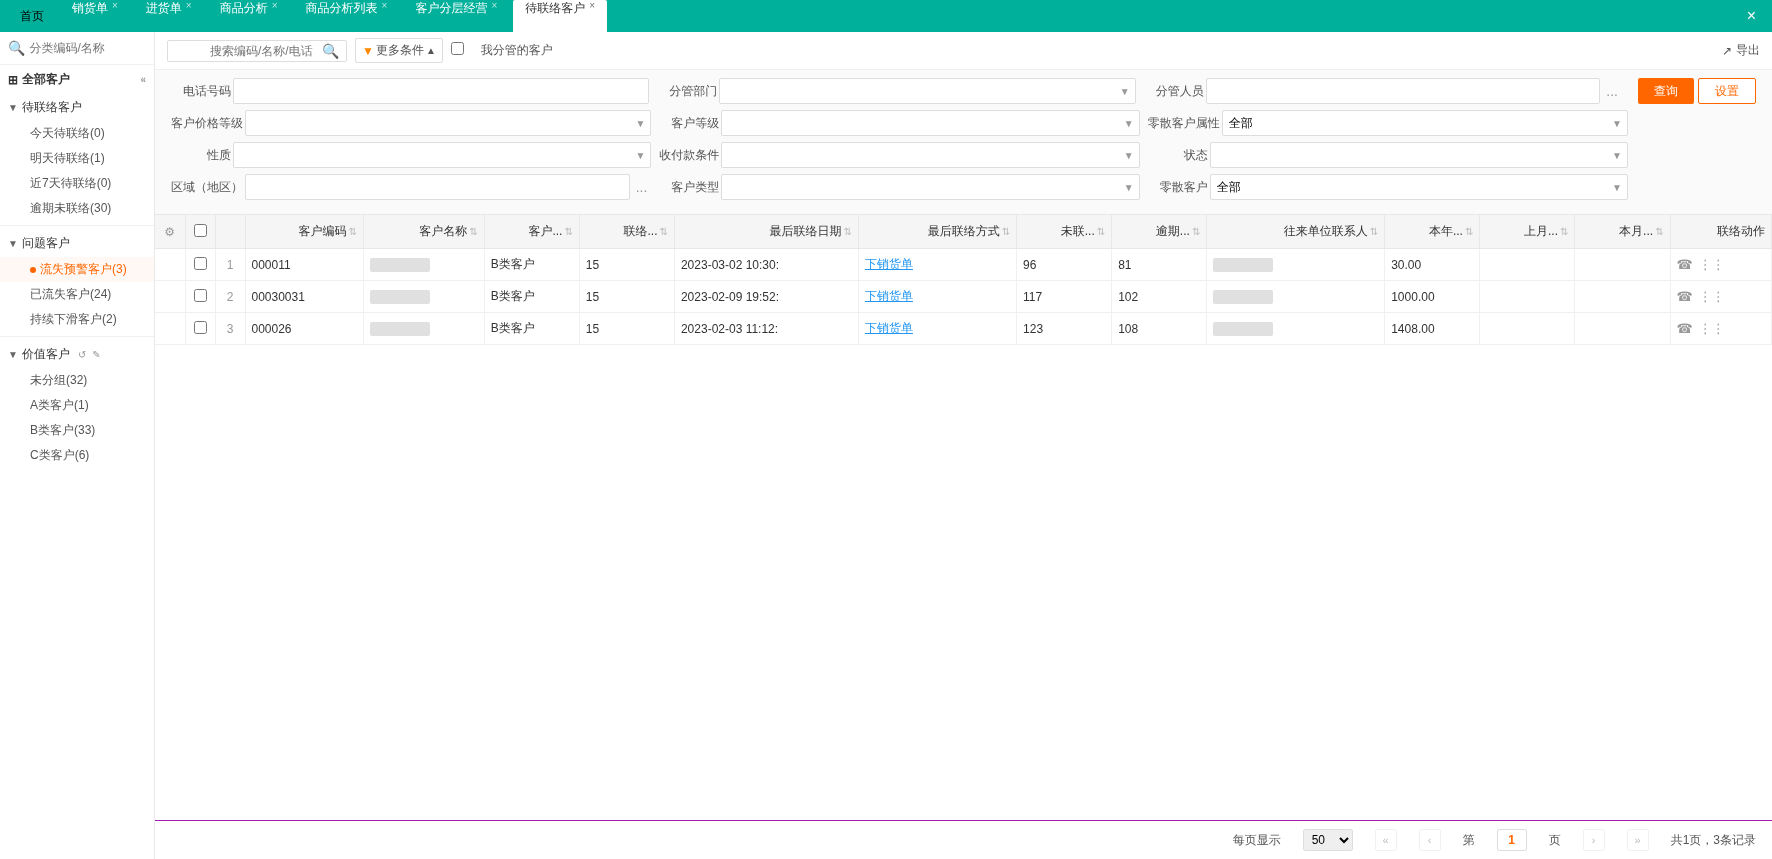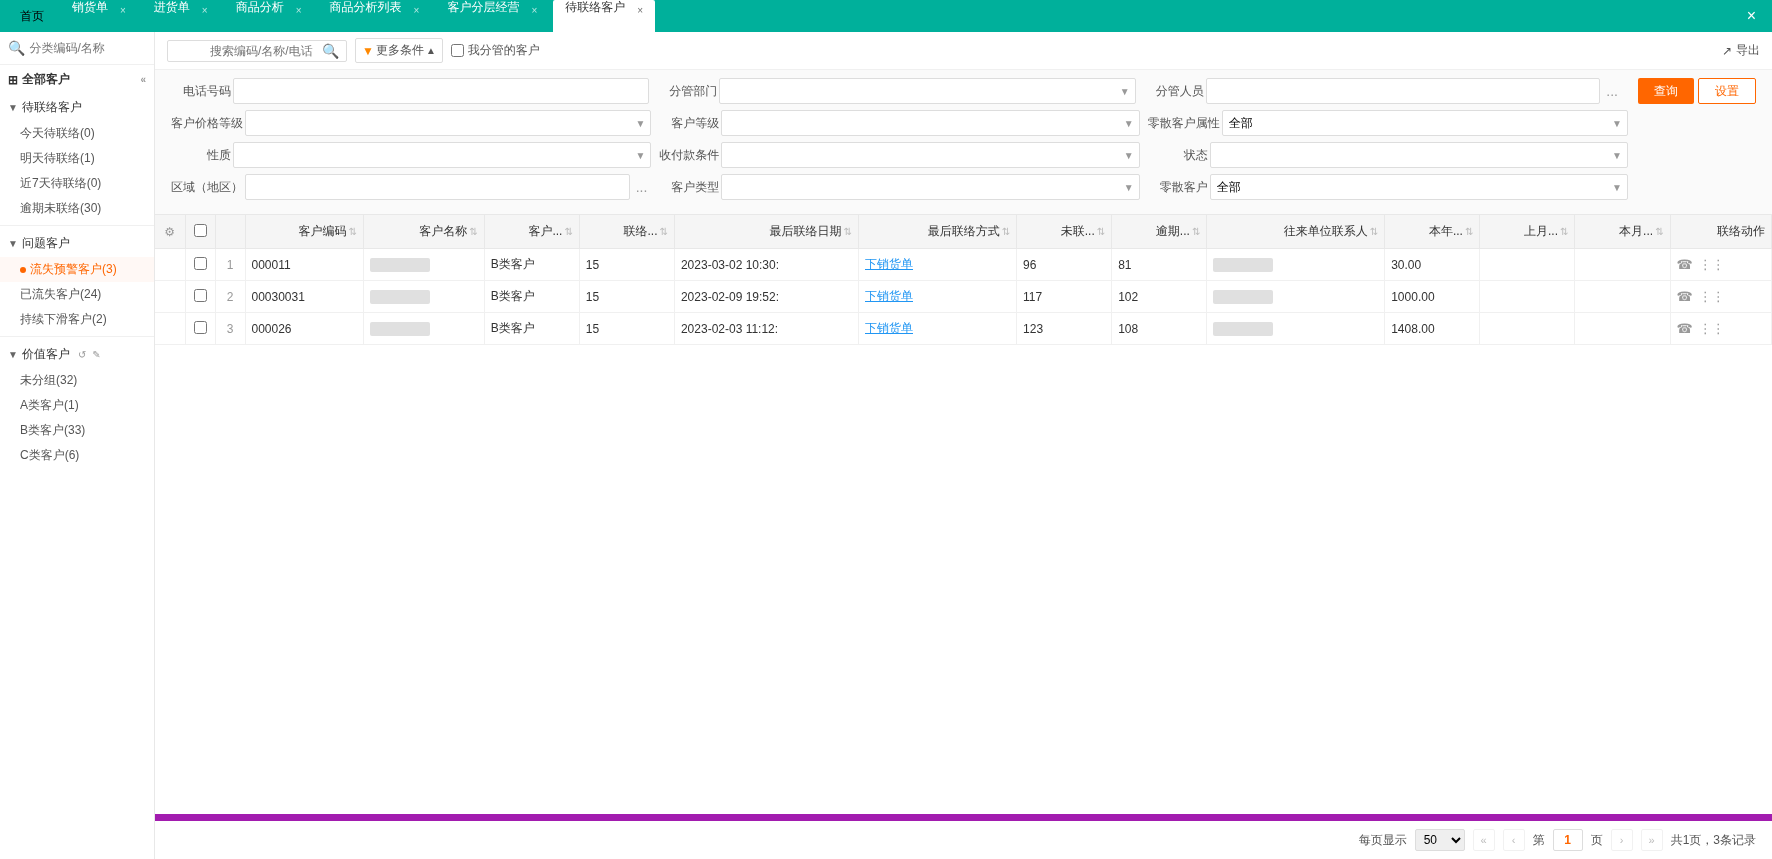--- a/index.html
+++ b/index.html
@@ -9,28 +9,28 @@
     .top-nav {
       display: flex;
       align-items: center;
       background: #00b09b;
       height: 32px;
       padding: 0 8px;
       gap: 4px;
     }
     .nav-tab {
       display: flex;
-      align-items: flex-end;
-      padding: 16px 12px;
+      align-items: flex-start;
+      padding: 0 12px;
       height: 32px;
       color: #fff;
       cursor: pointer;
       font-size: 12px;
       white-space: nowrap;
-      gap: 8px;
+      gap: 0;
       border-radius: 2px 2px 0 0;
     }
     .nav-tab.active {
       background: #fff;
       color: #333;
     }
     .nav-tab .close-x {
       font-size: 10px;
       opacity: 0.7;
       margin-left: 4px;
@@ -108,21 +108,21 @@
       color: #333;
       font-size: 12px;
       cursor: pointer;
       gap: 4px;
     }
     .sidebar-group-title .arrow {
       color: #666;
       font-size: 10px;
     }
     .sidebar-item {
-      padding: 4px 8px 4px 20px;
+      padding: 4px 8px 4px 30px;
       color: #555;
       cursor: pointer;
       font-size: 12px;
     }
     .sidebar-item.active {
       color: #ff6600;
       background: #fff8f5;
     }
     .orange-dot {
       display: inline-block;
@@ -194,22 +194,22 @@
       color: #555;
       cursor: pointer;
       font-size: 12px;
       padding: 3px 6px;
       border: 1px solid #ddd;
       border-radius: 2px;
     }
     .filter-icon { color: #ff8800; font-size: 12px; }
     .checkbox-label {
       display: flex;
-      align-items: center;
-      gap: 4px;
+      align-items: flex-start;
+      gap: 17px;
       color: #555;
       cursor: pointer;
       font-size: 12px;
     }
     .export-btn {
       margin-left: auto;
       display: flex;
       align-items: center;
       gap: 4px;
       color: #555;
@@ -376,22 +376,22 @@
       cursor: pointer;
       font-size: 13px;
     }
 
     
     .pagination {
       display: flex;
       align-items: center;
       justify-content: flex-end;
       padding: 8px 16px;
-      border-top: 7px solid #a21caf;
-      gap: 8px;
+      border-top: 1px solid #a21caf;
+      gap: 22px;
       background: #fff;
     }
     .pagination-label { color: #555; font-size: 12px; }
     .page-size-select {
       border: 1px solid #ddd;
       border-radius: 2px;
       padding: 2px 4px;
       font-size: 12px;
       width: 50px;
     }

